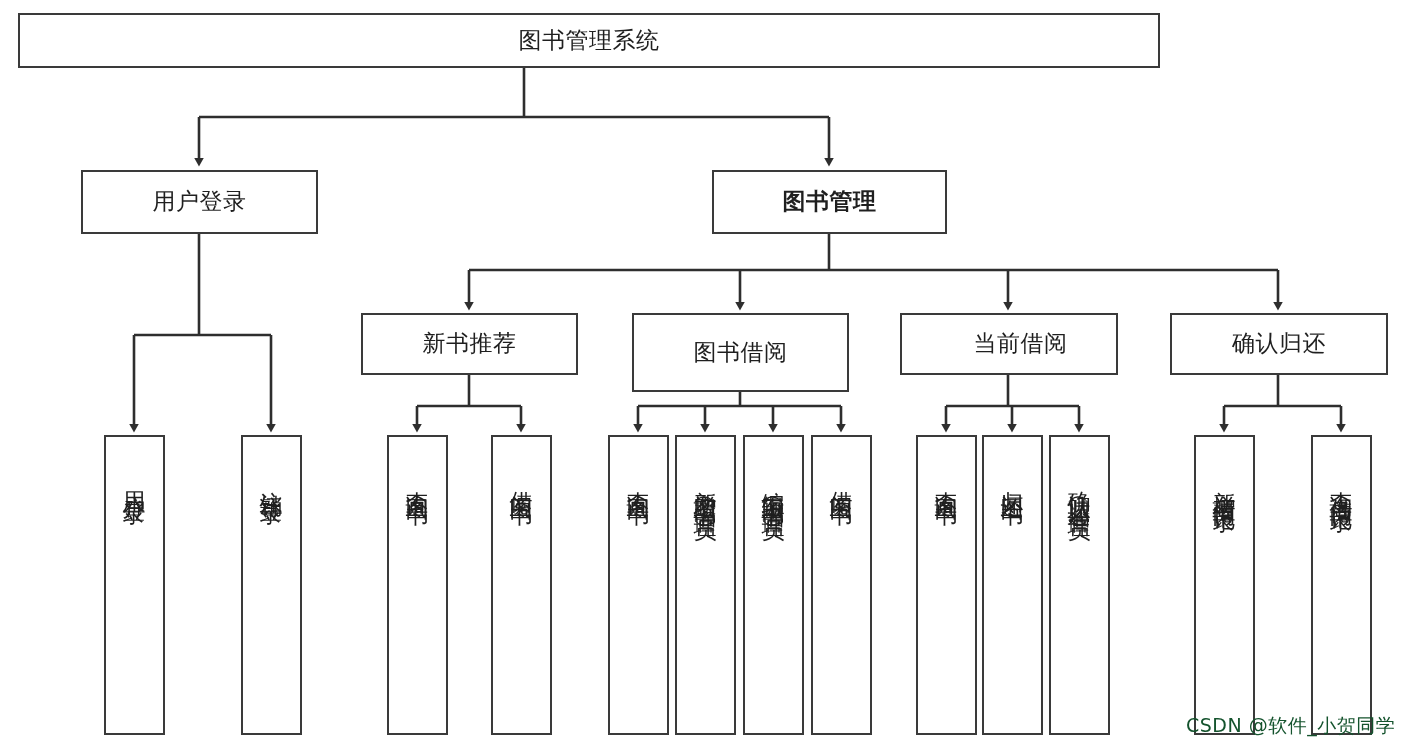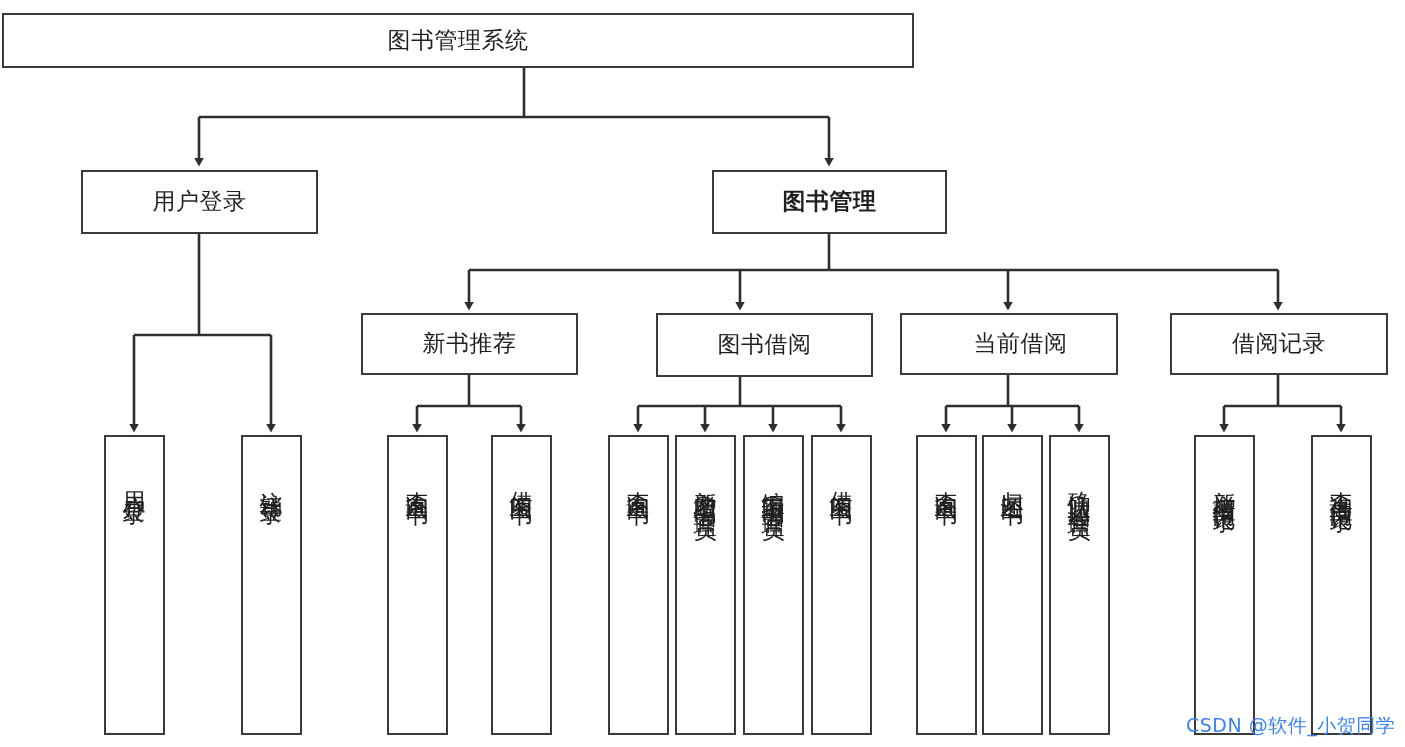--- a/index.html
+++ b/index.html
@@ -62,21 +62,21 @@
     font-size: 23px;
     line-height: 1.05;
     letter-spacing: 4px;
     white-space: nowrap;
   }
   .watermark {
     position: absolute;
     left: 1186px;
     top: 713px;
     font-size: 19px;
-    color: #3b82f6;
+    color: #14532d;
     white-space: nowrap;
     letter-spacing: 0.5px;
   }
 </style>
 </head>
 <body>
 
 <div id="diagram-root">
 
   <svg id="edge-layer" viewBox="0 0 1405 747" xmlns="http://www.w3.org/2000/svg">
@@ -122,42 +122,42 @@
       <path d="M1012,406 L1012,424" marker-end="url(#arrow)"></path>
       <path d="M1079,406 L1079,424" marker-end="url(#arrow)"></path>
 
       <path d="M1278,375 L1278,406"></path>
       <path d="M1224,406 L1341,406"></path>
       <path d="M1224,406 L1224,424" marker-end="url(#arrow)"></path>
       <path d="M1341,406 L1341,424" marker-end="url(#arrow)"></path>
     </g>
   </svg>
 
-  <div class="node root horiz" style="left:2px; top:13px; width:912px; height:55px;">
+  <div class="node root horiz" style="left:18px; top:13px; width:1142px; height:55px;">
     <span class="label">图书管理系统</span>
   </div>
 
   <div class="node horiz" style="left:81px; top:170px; width:237px; height:64px;">
     <span class="label">用户登录</span>
   </div>
   <div class="node horiz" style="left:712px; top:170px; width:235px; height:64px;font-weight:bold;">
     <span class="label">图书管理</span>
   </div>
 
   <div class="node horiz" style="left:361px; top:313px; width:217px; height:62px;">
     <span class="label">新书推荐</span>
   </div>
-  <div class="node horiz" style="left:632px; top:313px; width:217px; height:64px;margin-left:24px;">
+  <div class="node horiz" style="left:632px; top:313px; width:217px; height:79px;">
     <span class="label">图书借阅</span>
   </div>
   <div class="node horiz" style="left:900px; top:313px; width:218px; height:62px;padding-left:23px;">
     <span class="label">当前借阅</span>
   </div>
   <div class="node horiz" style="left:1170px; top:313px; width:218px; height:62px;">
-    <span class="label">借阅记录</span>
+    <span class="label">确认归还</span>
   </div>
 
   <div class="node vert" style="left:104px; top:435px; width:61px; height:300px;">
     <span class="label">用户登录</span>
   </div>
   <div class="node vert" style="left:241px; top:435px; width:61px; height:300px;">
     <span class="label">注销登录</span>
   </div>
 
   <div class="node vert" style="left:387px; top:435px; width:61px; height:300px;">

